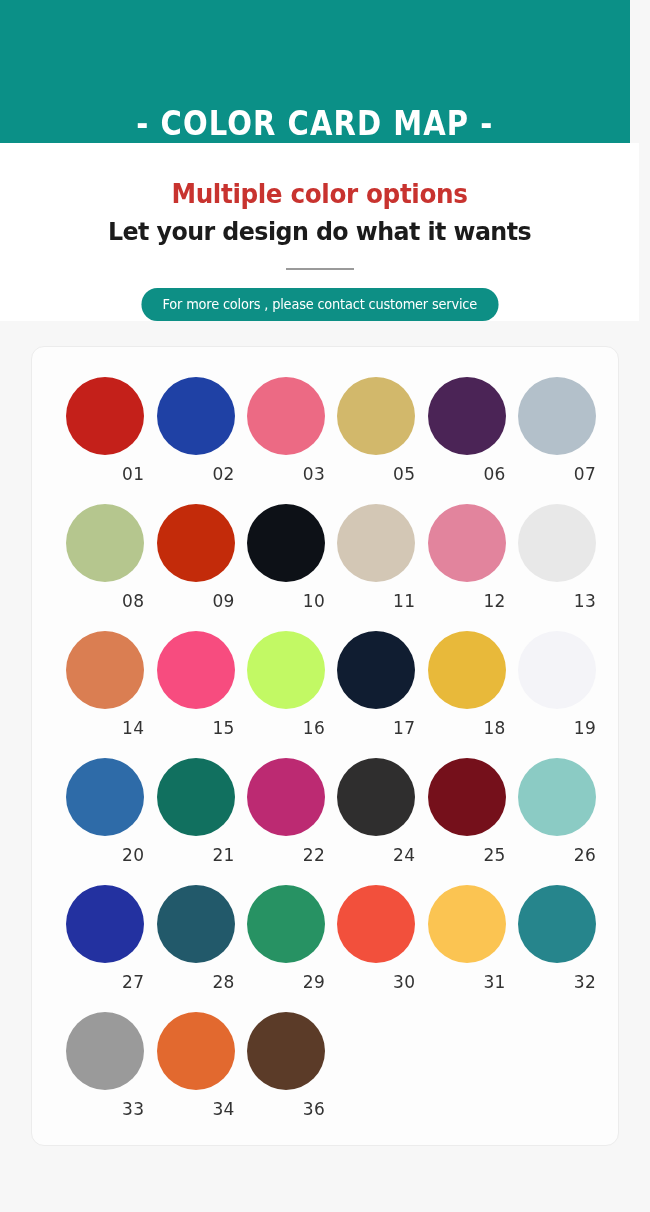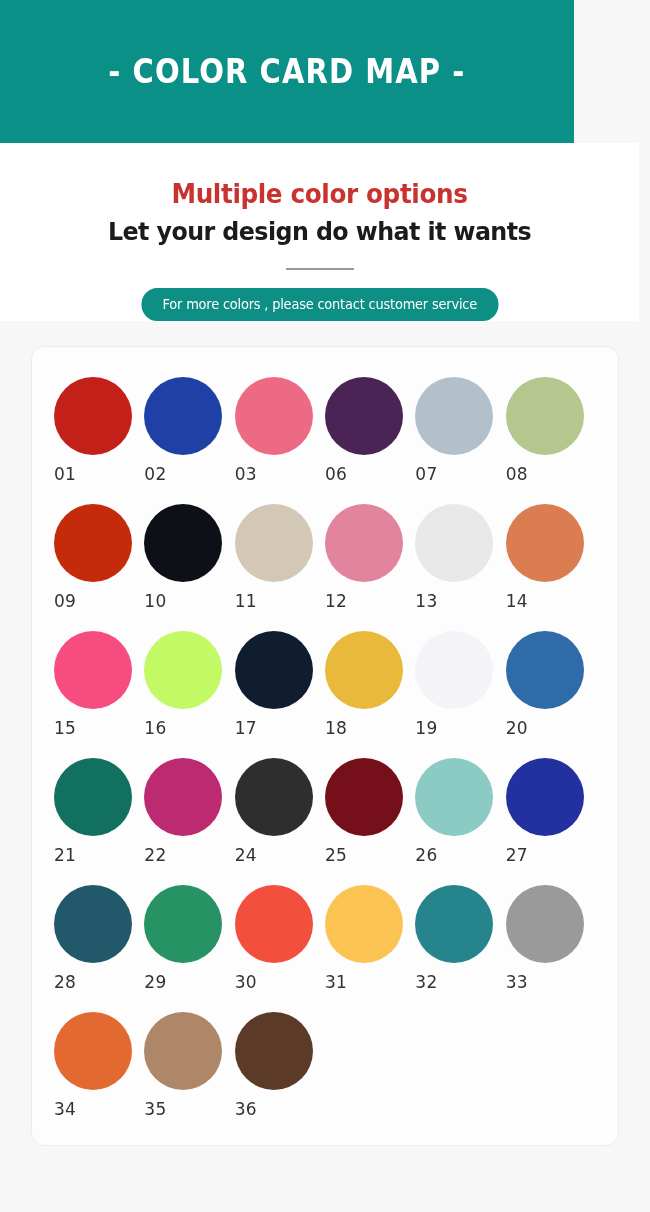--- a/index.html
+++ b/index.html
@@ -10,25 +10,25 @@
     width: 650px;
     height: 1212px;
     background: #f7f7f7;
     font-family: "Liberation Sans", sans-serif;
     overflow: hidden;
     position: relative;
   }
 
   
   .header-band {
-    width: 574px;
+    width: 630px;
     height: 143px;
     background: #0b9087;
     display: flex;
-    align-items: center;
+    align-items: flex-end;
     justify-content: center;
     box-sizing: border-box;
   }
   .header-title {
     color: #ffffff;
     font-size: 33px;
     font-weight: bold;
     letter-spacing: 1.2px;
     font-family: "DejaVu Sans", sans-serif;
     transform: scaleX(0.88);
@@ -106,21 +106,21 @@
   }
   .swatch-grid {
     display: grid;
     grid-template-columns: repeat(6, 1fr);
     row-gap: 20px;
     column-gap: 0px;
   }
   .swatch-cell {
     display: flex;
     flex-direction: column;
-    align-items: flex-start;
+    align-items: flex-end;
   }
   .swatch-dot {
     width: 78px;
     height: 78px;
     border-radius: 50%;
   }
   .swatch-label {
     margin-top: 9px;
     font-size: 17px;
     color: #333333;
@@ -155,20 +155,24 @@
         </div>
         <div class="swatch-cell">
           <div class="swatch-dot" style="background: rgb(31, 65, 165);"></div>
           <div class="swatch-label">02</div>
         </div>
         <div class="swatch-cell">
           <div class="swatch-dot" style="background: rgb(236, 106, 132);"></div>
           <div class="swatch-label">03</div>
         </div>
         <div class="swatch-cell">
+          <div class="swatch-dot" style="background: rgb(210, 184, 107);"></div>
+          <div class="swatch-label">05</div>
+        </div>
+        <div class="swatch-cell">
           <div class="swatch-dot" style="background: rgb(75, 36, 86);"></div>
           <div class="swatch-label">06</div>
         </div>
         <div class="swatch-cell">
           <div class="swatch-dot" style="background: rgb(179, 192, 202);"></div>
           <div class="swatch-label">07</div>
         </div>
         <div class="swatch-cell">
           <div class="swatch-dot" style="background: rgb(181, 198, 142);"></div>
           <div class="swatch-label">08</div>
@@ -265,24 +269,20 @@
           <div class="swatch-dot" style="background: rgb(38, 133, 140);"></div>
           <div class="swatch-label">32</div>
         </div>
         <div class="swatch-cell">
           <div class="swatch-dot" style="background: rgb(154, 154, 154);"></div>
           <div class="swatch-label">33</div>
         </div>
         <div class="swatch-cell">
           <div class="swatch-dot" style="background: rgb(226, 105, 47);"></div>
           <div class="swatch-label">34</div>
-        </div>
-        <div class="swatch-cell">
-          <div class="swatch-dot" style="background: rgb(174, 135, 104);"></div>
-          <div class="swatch-label">35</div>
         </div>
         <div class="swatch-cell">
           <div class="swatch-dot" style="background: rgb(91, 59, 40);"></div>
           <div class="swatch-label">36</div>
         </div>
       </div>
   </div>
 </div>
 
 </body></html>

